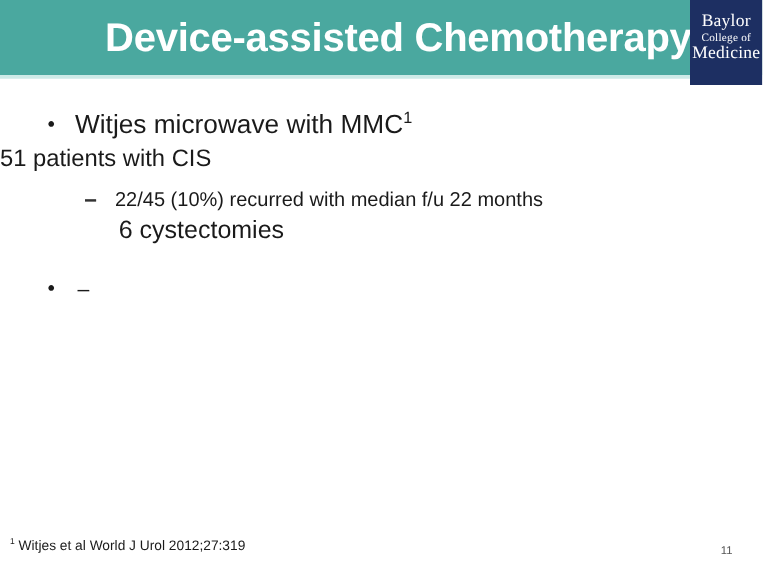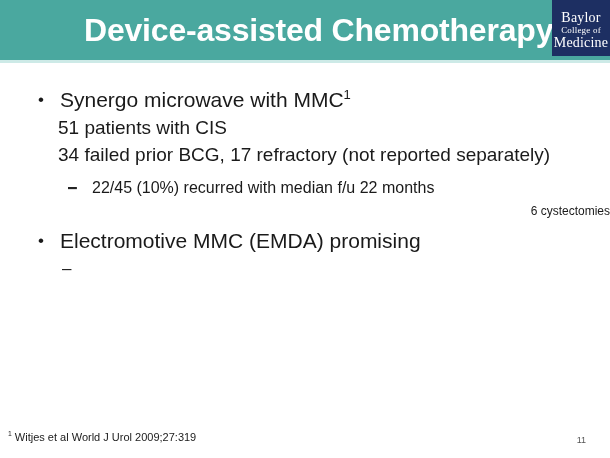--- a/index.html
+++ b/index.html
@@ -49,21 +49,21 @@
     white-space: nowrap;
     margin-left: 47px;
   }
 
   
   #logo-box {
     position: absolute;
     left: 552px;
     top: 0;
     width: 58px;
-    height: 56px;
+    height: 68px;
     background: #1d2f62;
     color: #ffffff;
     font-family: "Liberation Serif", serif;
     text-align: center;
     overflow: hidden;
   }
   #logo-box .logo-line1 {
     margin-top: 10px;
     font-size: 14px;
     line-height: 15px;
@@ -103,45 +103,43 @@
     position: absolute;
     left: 38px;
     top: 0;
     font-size: 17px;
     line-height: 27px;
   }
   
   .lvl2 {
     font-size: 19px;
     line-height: 26px;
-    padding-left: 58px;
     padding-right: 28px;
     margin-bottom: 1px;
   }
   
   .lvl3 {
     font-size: 16px;
     line-height: 23px;
     padding-left: 92px;
     padding-right: 30px;
     margin-bottom: 1px;
   }
   .lvl3 .dash {
     position: absolute;
     left: 68px;
     top: 0;
     line-height: 23px;
   }
   
   .lvl4 {
-    font-size: 12px;
+    font-size: 20px;
     line-height: 23px;
     padding-left: 95px;
-    margin-bottom: 1px;
-    text-align: right;
+    margin-bottom: 18px;
   }
   
   .lvl3b {
     font-size: 17px;
     line-height: 25px;
     padding-left: 80px;
     padding-right: 52px;
   }
   .lvl3b .dash {
     position: absolute;
@@ -190,53 +188,51 @@
   <div id="logo-box">
     <div class="logo-line1">Baylor</div>
     <div class="logo-line2">College of</div>
     <div class="logo-line3">Medicine</div>
   </div>
 
   <div id="body-content">
 
     <div class="line lvl1">
       <span class="bullet">•</span>
-      <span>Synergo microwave with MMC</span><sup>1</sup>
+      <span>Witjes microwave with MMC</span><sup>1</sup>
     </div>
 
     <div class="line lvl2">51 patients with CIS</div>
 
-    <div class="line lvl2">34 failed prior BCG, 17 refractory (not reported separately)</div>
 
     <div class="spacer-sm"></div>
 
     <div class="line lvl3">
       <span class="dash">–</span>
     </div>
 
     <div class="line lvl3">
       <span class="dash">–</span>
       <span>22/45 (10%) recurred with median f/u 22 months</span>
     </div>
 
     <div class="line lvl4">6 cystectomies</div>
 
     <div class="spacer-xs"></div>
 
     <div class="line lvl1">
       <span class="bullet">•</span>
-      <span>Electromotive MMC (EMDA) promising</span>
     </div>
 
     <div class="line lvl3 lvl3b">
       <span class="dash">–</span>
     </div>
 
   </div>
 
   <div id="footnote">
     <sup>1</sup>
-    <span>Witjes et al World J Urol 2009;27:319</span>
+    <span>Witjes et al World J Urol 2012;27:319</span>
   </div>
 
   <div id="page-number">11</div>
 
 </div>
 
 </body></html>

